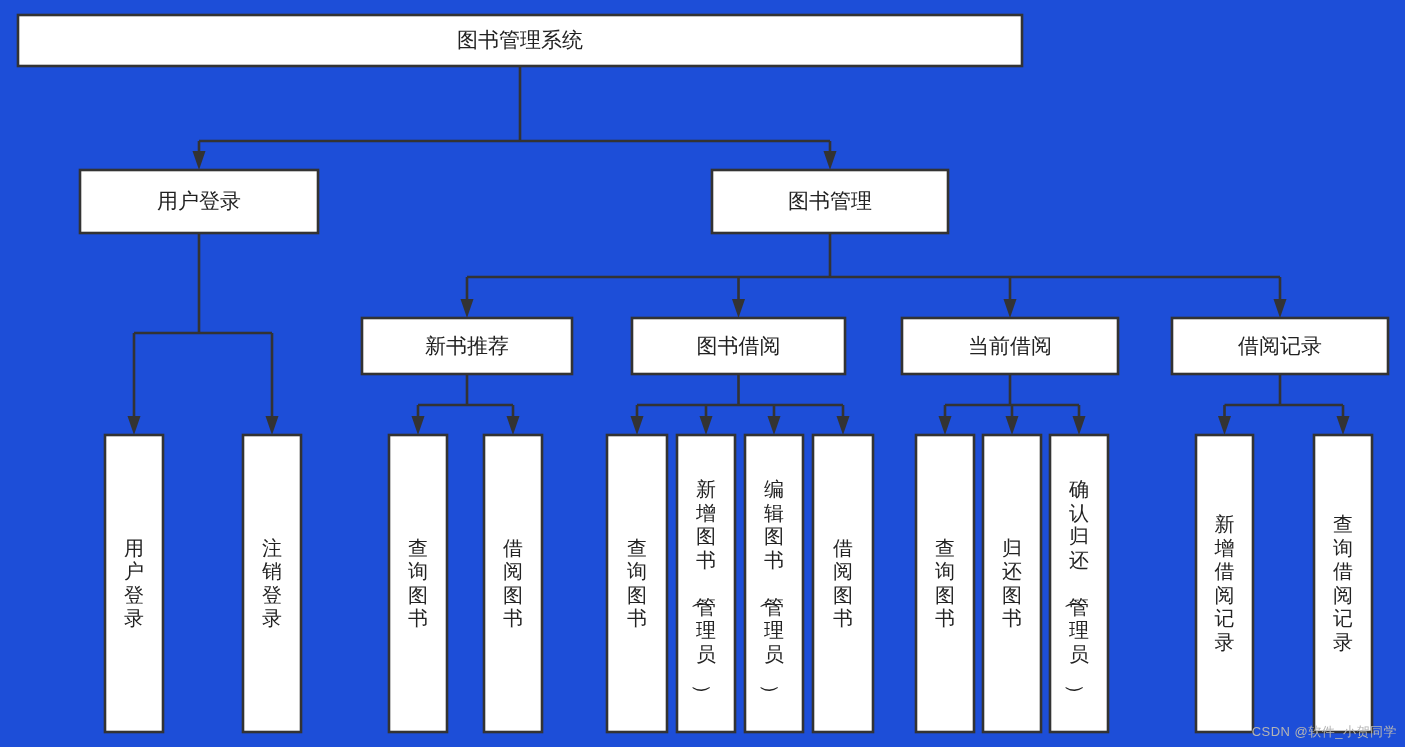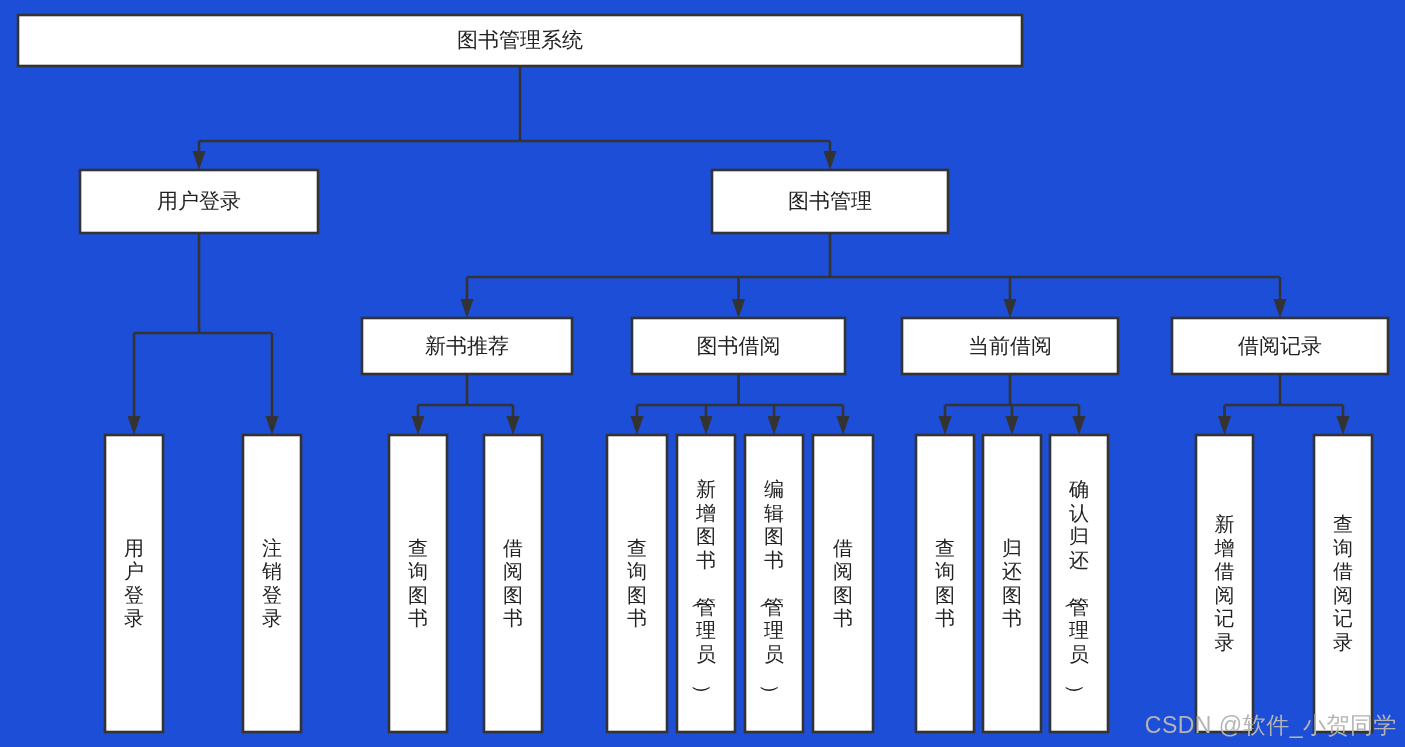--- a/index.html
+++ b/index.html
@@ -53,21 +53,21 @@
     font-family: "Liberation Sans", "DejaVu Sans", sans-serif;
     font-size: 20px;
     fill: #222222;
     text-anchor: middle;
   }
   .watermark {
     position: absolute;
     right: 8px;
     bottom: 6px;
     font-family: "Liberation Sans", "DejaVu Sans", sans-serif;
-    font-size: 23px;
+    font-size: 13px;
     color: #b4b4b4;
     letter-spacing: 0.5px;
     white-space: nowrap;
     user-select: none;
   }
 </style>
 </head>
 <body>
 
 <div id="diagram-root">

